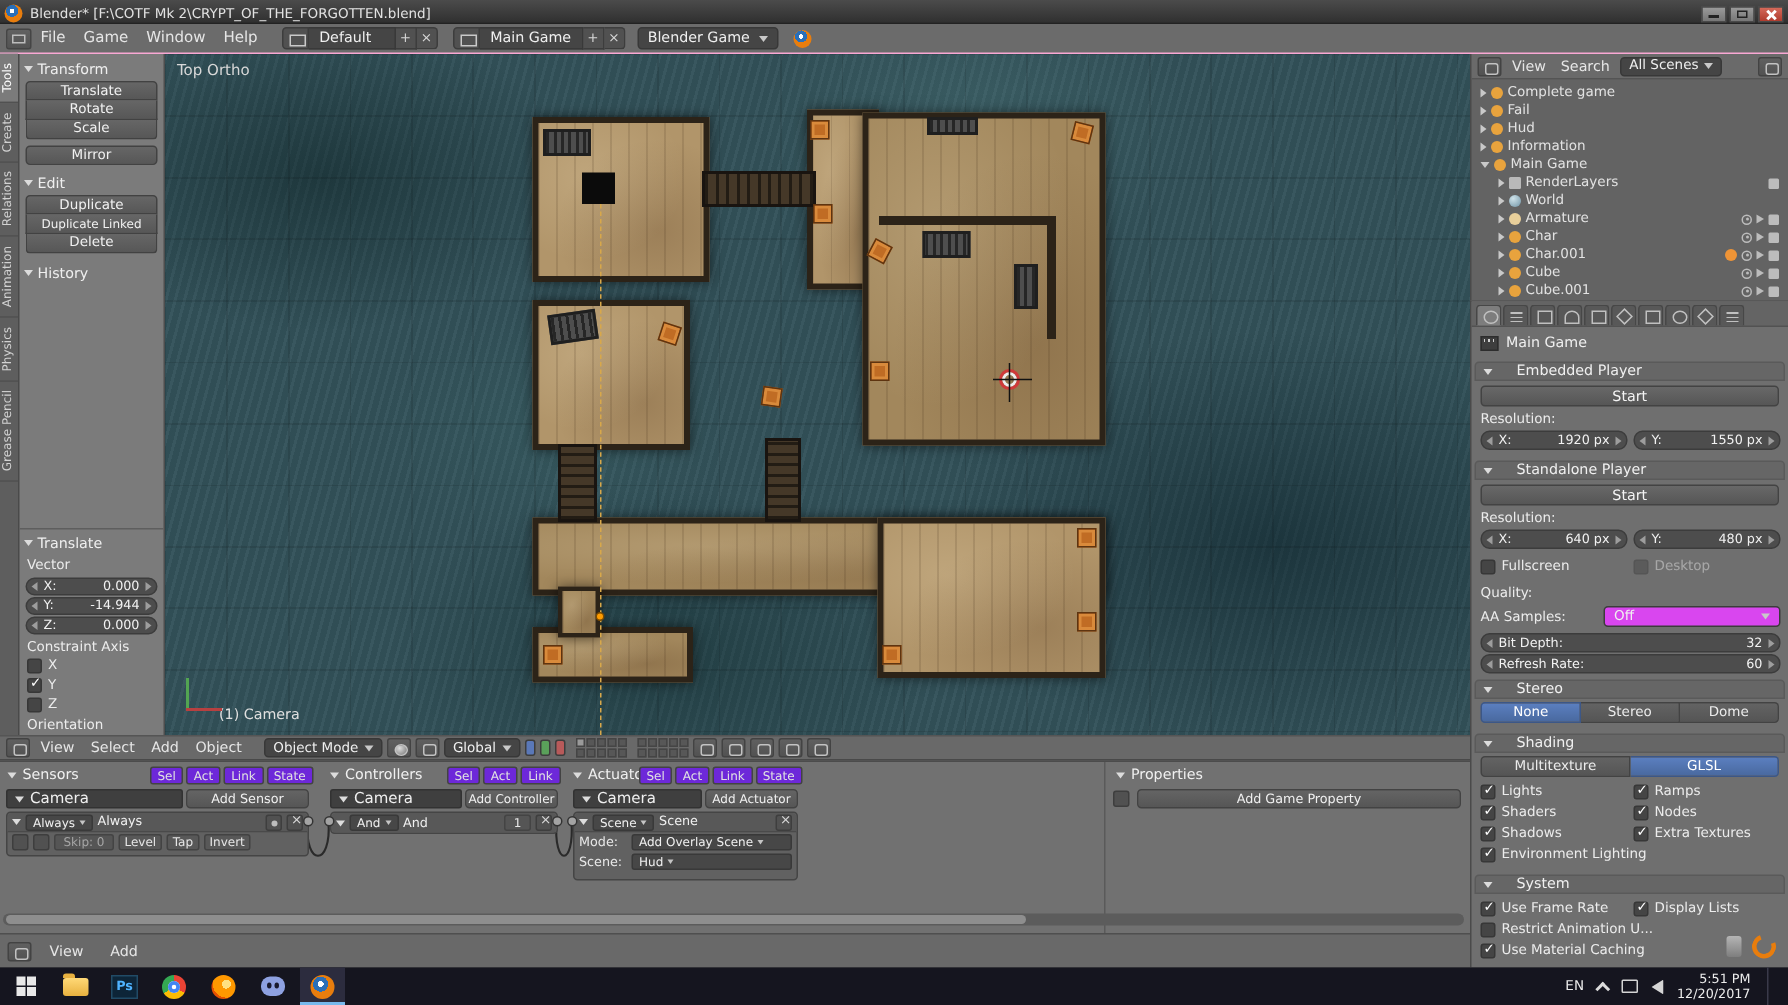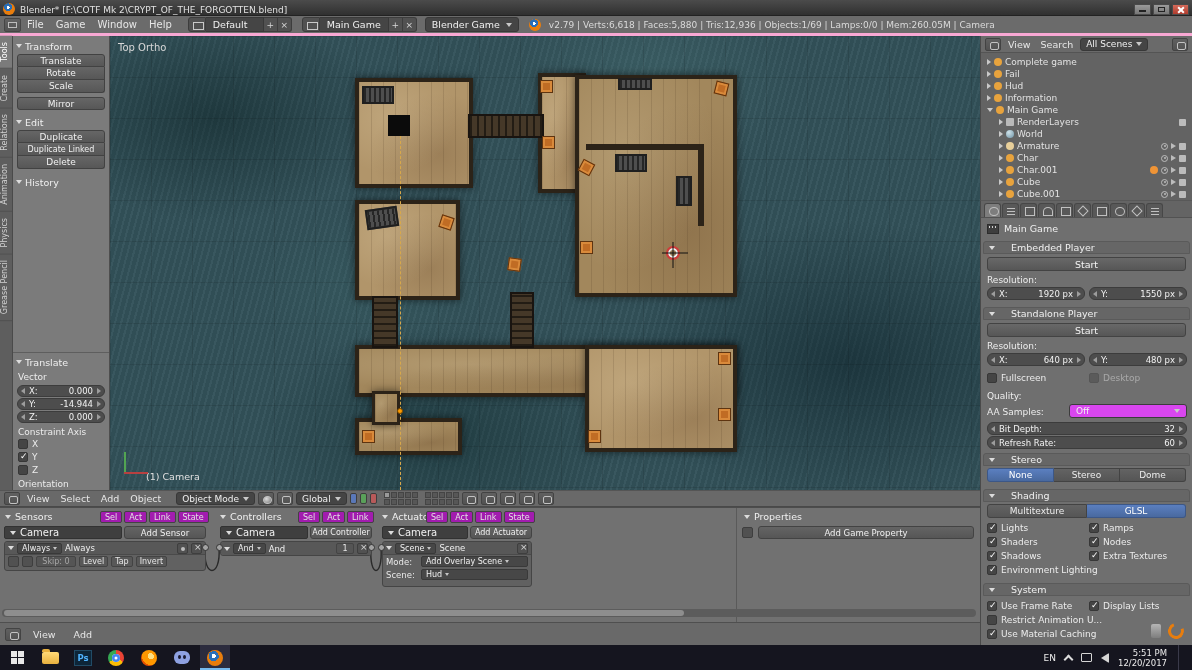--- a/index.html
+++ b/index.html
@@ -12,21 +12,21 @@
 .title-text{font-size:9px;color:#e2e2e2;white-space:nowrap}
 .wbtns{margin-left:auto;display:flex;gap:2px}
 .wb{width:17px;height:11px;background:linear-gradient(#9a9a9a,#777);border:1px solid #4a4a4a;position:relative}
 .wb-min::after{content:"";position:absolute;left:4px;right:4px;bottom:2px;height:2px;background:#222}
 .wb-max::after{content:"";position:absolute;left:4px;right:4px;top:2px;bottom:2px;border:1px solid #222}
 .wb-close{background:linear-gradient(#d56a5a,#b03c2e)}
 .wb-close::before,.wb-close::after{content:"";position:absolute;left:7px;top:1px;width:2px;height:8px;background:#fff}
 .wb-close::before{transform:rotate(45deg)}.wb-close::after{transform:rotate(-45deg)}
 
 
-.topheader{position:absolute;left:0;top:16px;width:1192px;height:20px;background:#6b6b6b;border-bottom:3px solid #f9a8d4;display:flex;align-items:center;padding:0 4px;white-space:nowrap}
+.topheader{position:absolute;left:0;top:16px;width:1192px;height:20px;background:#6b6b6b;border-bottom:1px solid #f9a8d4;display:flex;align-items:center;padding:0 4px;white-space:nowrap}
 .hic{width:17px;height:14px;background:linear-gradient(#616161,#535353);border:1px solid #454545;border-radius:2px;position:relative;flex:none}
 .hic::after{content:"";position:absolute;left:3px;top:3px;right:3px;bottom:3px;border:1px solid #bdbdbd}
 .menu{padding:0 6px;font-size:10px;color:#e6e6e6}
 .ctl{display:flex;align-items:center;height:15px;margin-left:10px}
 .ctl-icon{width:18px;height:15px;background:#515151;border:1px solid #3d3d3d;border-radius:3px 0 0 3px;position:relative}
 .ctl-icon::after{content:"";position:absolute;left:4px;top:4px;width:9px;height:6px;border:1px solid #c9c9c9}
 .ctl-field{height:15px;background:#454545;border:1px solid #393939;border-left:none;padding:0 7px;display:flex;align-items:center;font-size:9.5px;color:#f0f0f0;min-width:58px}
 .ctl-btn{width:14px;height:15px;background:#515151;border:1px solid #3d3d3d;border-left:none;color:#d6d6d6;display:flex;align-items:center;justify-content:center;font-size:9px}
 .ctl-btn.last{border-radius:0 3px 3px 0}
 .dd{height:15px;background:#454545;border:1px solid #383838;border-radius:3px;display:inline-flex;align-items:center;padding:0 6px;gap:6px;font-size:9.5px;color:#f0f0f0}
@@ -90,21 +90,21 @@
 .sic.ball::after{border-radius:50%;background:radial-gradient(circle at 35% 30%,#ddd,#777)}
 .dd.sm{height:13px;font-size:9px;padding:0 5px;gap:4px}
 .layers{display:grid;grid-template-columns:repeat(5,6px);grid-auto-rows:6px;gap:1px;margin-left:4px}
 .lc{background:#575757;border:1px solid #454545}
 .lc.on{background:#9a9a9a}
 .axchip{width:7px;height:11px;border:1px solid #3d3d3d;border-radius:2px}
 
 
 .logic{position:absolute;left:0;top:507px;width:980px;height:115px;background:#717171;border-top:1px solid #4c4c4c;overflow:hidden}
 .lhdr{position:absolute;display:flex;align-items:center;gap:4px;font-size:9.5px;color:#f0f0f0}
-.ltgl{height:12px;padding:0 4px;background:#a21caf;border:1px solid #434343;border-radius:2px;font-size:8px;color:#e2e2e2;display:inline-flex;align-items:center}
+.ltgl{height:12px;padding:0 4px;background:#6d28d9;border:1px solid #434343;border-radius:2px;font-size:8px;color:#e2e2e2;display:inline-flex;align-items:center}
 .lobj{position:absolute;height:13px;background:#3f3f3f;border:1px solid #323232;border-radius:2px;color:#f0f0f0;font-size:10px;display:flex;align-items:center;gap:4px;padding:0 5px}
 .ladd{position:absolute;height:13px;background:linear-gradient(#646464,#565656);border:1px solid #434343;border-radius:3px;color:#f0f0f0;font-size:8.5px;display:flex;align-items:center;justify-content:center;gap:4px}
 .brick{position:absolute;background:#616161;border:1px solid #454545;border-radius:3px;z-index:2}
 .bhdr{height:13px;background:#585858;border-bottom:1px solid #4a4a4a;border-radius:3px 3px 0 0;display:flex;align-items:center;gap:3px;padding:0 3px}
 .brow{display:flex;align-items:center;gap:3px;padding:1px 3px}
 .bdd{height:11px;background:#474747;border:1px solid #393939;border-radius:2px;font-size:8px;color:#f0f0f0;display:inline-flex;align-items:center;padding:0 4px;gap:3px}
 .bdd::after{content:"";width:0;height:0;border-left:2.5px solid transparent;border-right:2.5px solid transparent;border-top:3.5px solid #c5c5c5}
 .bname{font-size:8.5px;color:#f0f0f0}
 .bic{width:11px;height:11px;background:#515151;border:1px solid #3e3e3e;border-radius:2px;position:relative;flex:none}
 .bic.x::after{content:"×";position:absolute;left:2px;top:-2px;font-size:9px;color:#d8d8d8}
@@ -222,21 +222,20 @@
     <span class="ctl">
       <span class="ctl-icon"></span>
       <span class="ctl-field">Main Game</span>
       <span class="ctl-btn">+</span>
       <span class="ctl-btn last">×</span>
     </span>
     <span class="dd ml8">
         <span>Blender Game</span>
       </span>
     <span class="blogo ml10"></span>
-    <span class="stats">v2.79 | Verts:6,618 | Faces:5,880 | Tris:12,936 | Objects:1/69 | Lamps:0/0 | Mem:260.05M | Camera</span>
   </div>
 
   <div class="tooltabs">
     <span class="vtab active">Tools</span>
     <span class="vtab">Create</span>
     <span class="vtab">Relations</span>
     <span class="vtab">Animation</span>
     <span class="vtab">Physics</span>
     <span class="vtab">Grease Pencil</span>
   </div>

